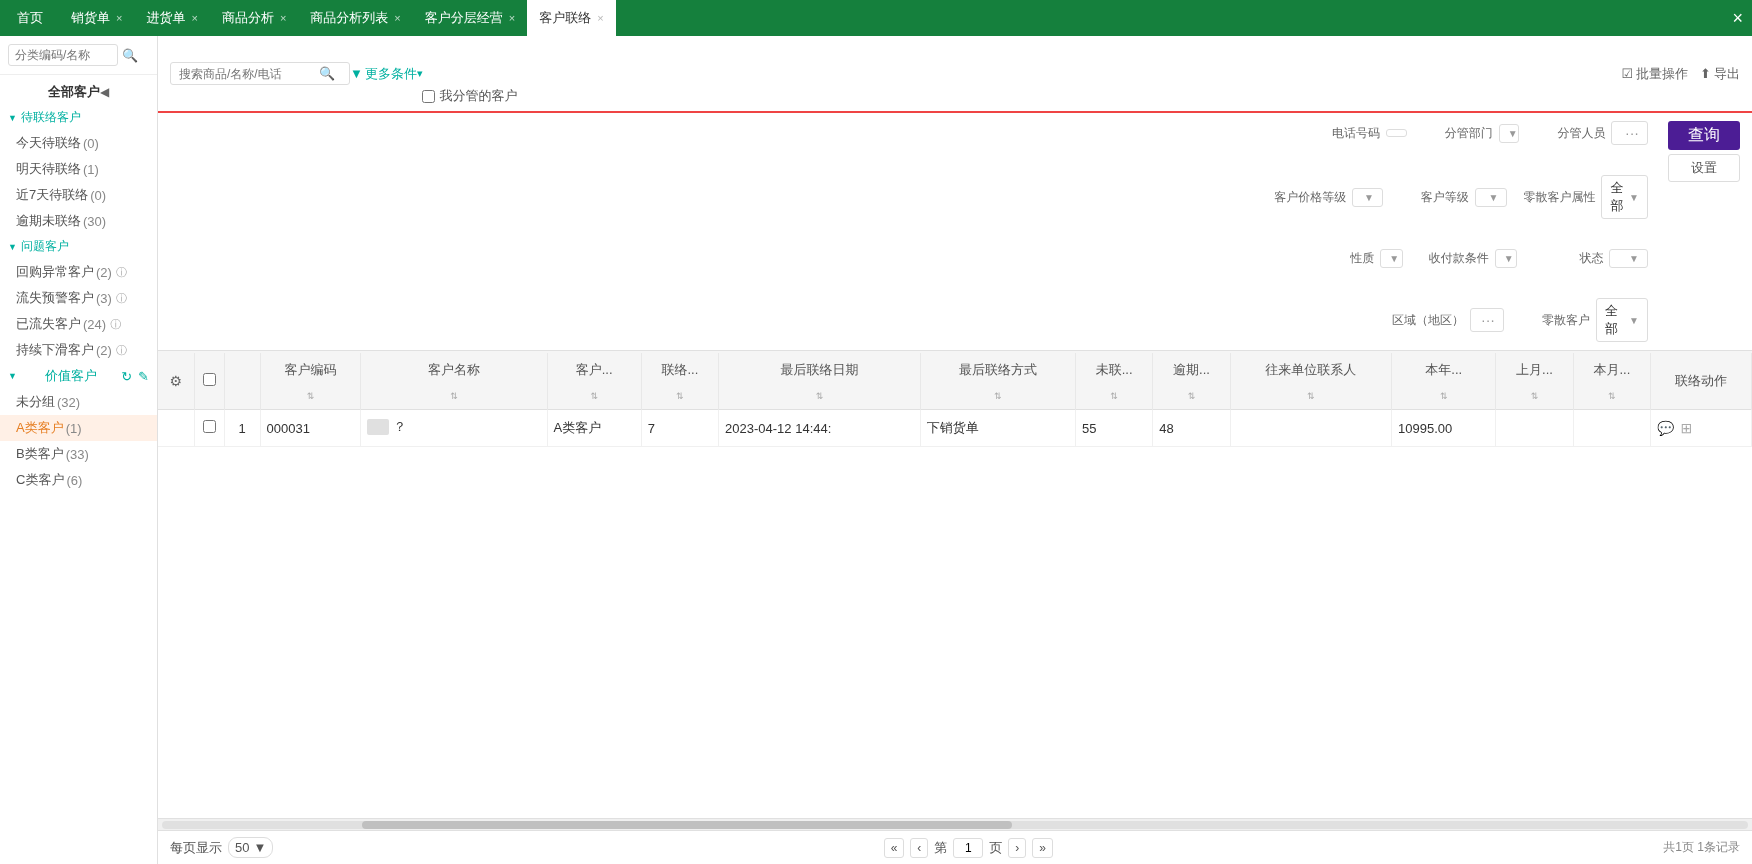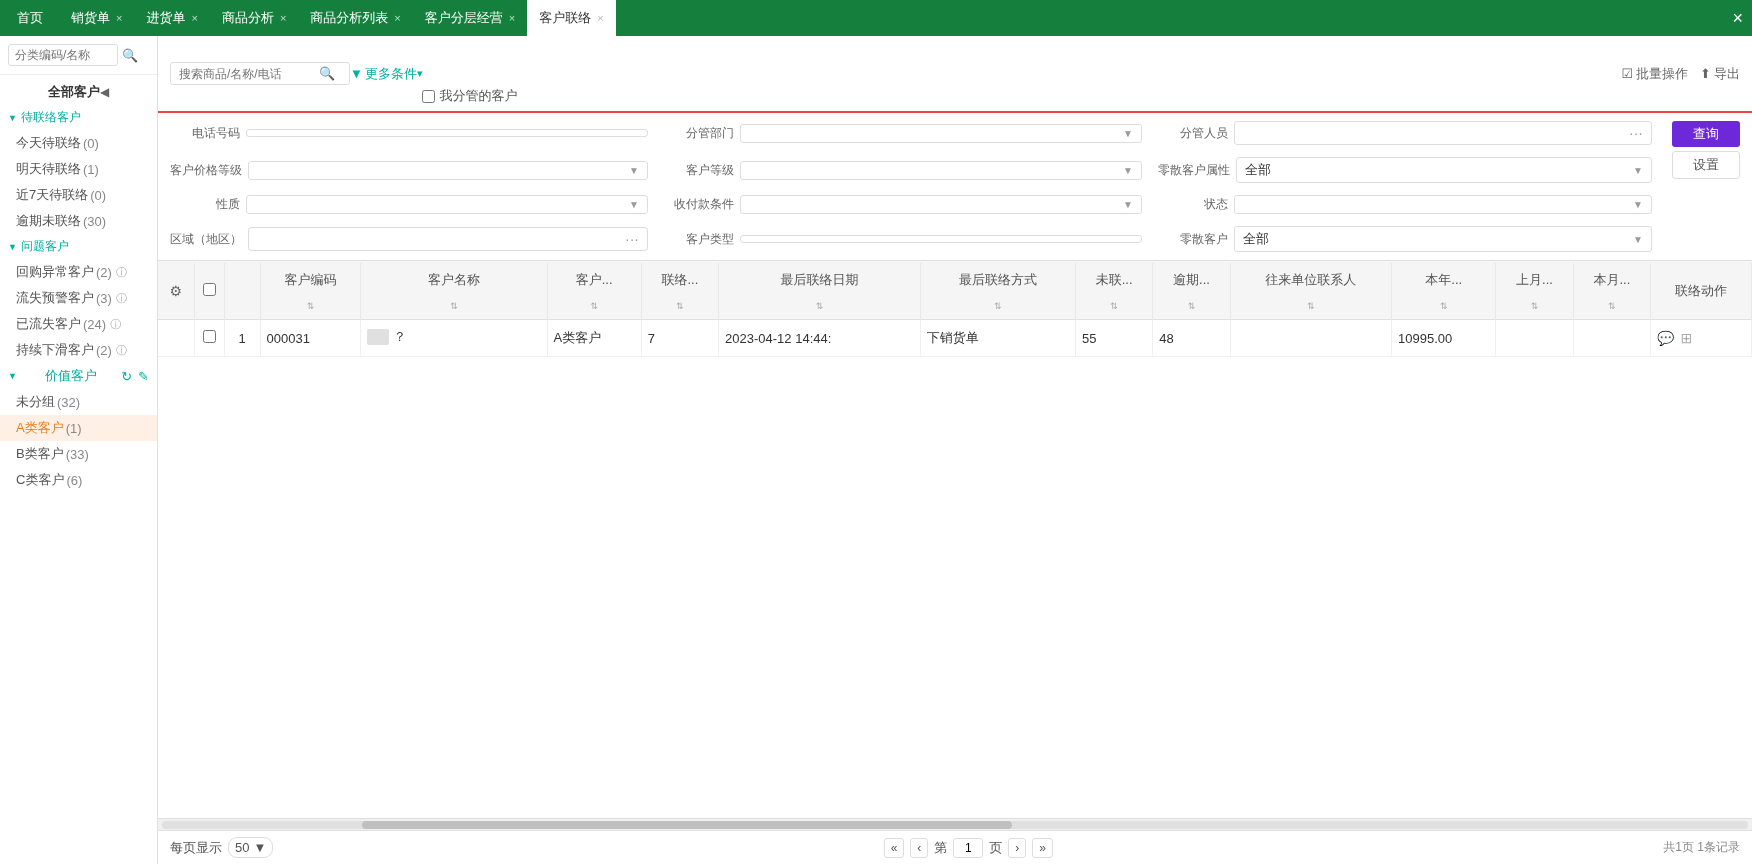--- a/index.html
+++ b/index.html
@@ -262,27 +262,27 @@
       color: #999;
       font-size: 14px;
     }
     .filter-actions {
       display: flex;
       flex-direction: column;
       gap: 4px;
       margin-left: 12px;
     }
     .btn-query {
-      background: #6d28d9;
+      background: #4c1d95;
       color: white;
       border: none;
       border-radius: 3px;
       padding: 4px 20px;
       cursor: pointer;
-      font-size: 13px;
+      font-size: 16px;
       white-space: nowrap;
     }
     .btn-settings {
       background: white;
       color: #555;
       border: 1px solid #ddd;
       border-radius: 3px;
       padding: 4px 20px;
       cursor: pointer;
       font-size: 13px;
@@ -599,21 +599,21 @@
         </div>
         <div class="export-btn">
           <span>⬆</span>
           <span>导出</span>
         </div>
       </div>
     </div>
 
     <div class="advanced-filters">
       <div style="display:flex; gap:8px;">
-        <div style="flex:1; display:flex; flex-direction:column; gap:6px;">
+        <div style="flex:1; display:flex; flex-direction:column; gap:24px;align-items:flex-end;">
 
           <div class="filter-row">
             <div class="filter-cell">
               <span class="filter-label">电话号码</span>
               <div class="filter-input-box" style="margin-right:16px;">
                 <span></span>
               </div>
             </div>
             <div class="filter-cell">
               <span class="filter-label">分管部门</span>
@@ -678,26 +678,20 @@
               </div>
             </div>
           </div>
 
           <div class="filter-row">
             <div class="filter-cell">
               <span class="filter-label">区域（地区）</span>
               <div class="filter-input-box" style="margin-right:16px;">
                 <span></span>
                 <span class="dots">···</span>
-              </div>
-            </div>
-            <div class="filter-cell">
-              <span class="filter-label">客户类型</span>
-              <div class="filter-input-box" style="margin-right:16px;">
-                <span></span>
               </div>
             </div>
             <div class="filter-cell">
               <span class="filter-label">零散客户</span>
               <div class="filter-input-box">
                 <span>全部</span>
                 <span class="chevron">▼</span>
               </div>
             </div>
           </div>

